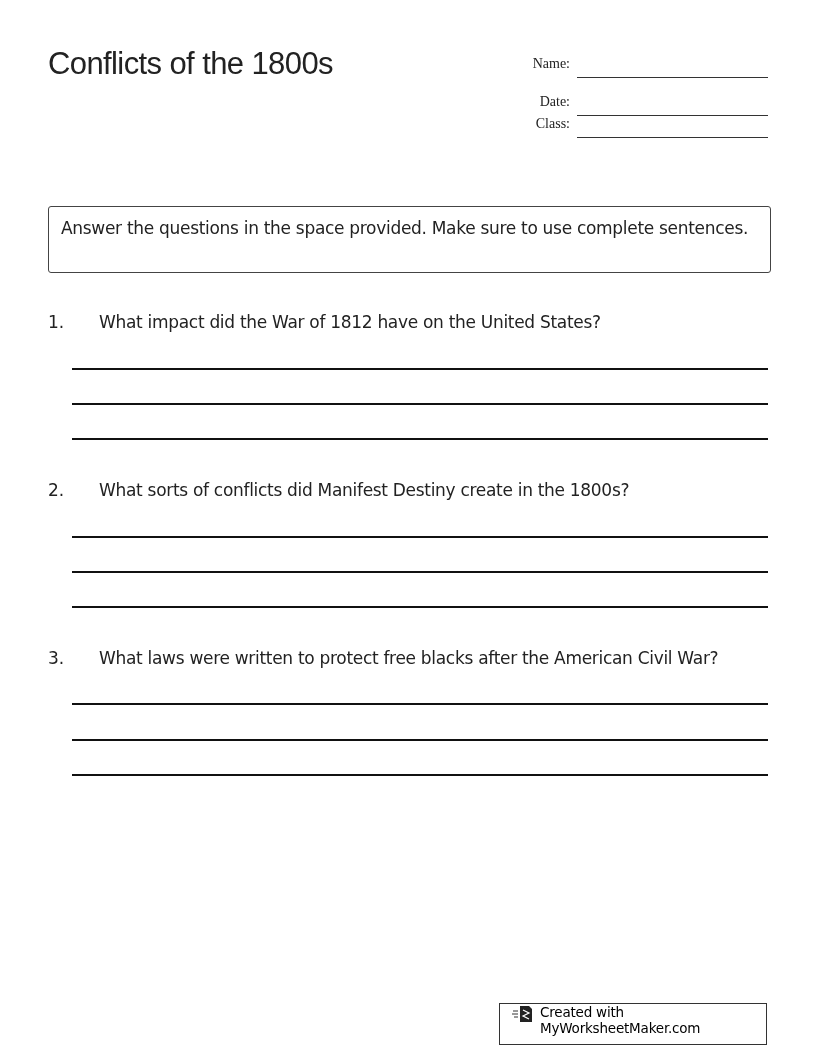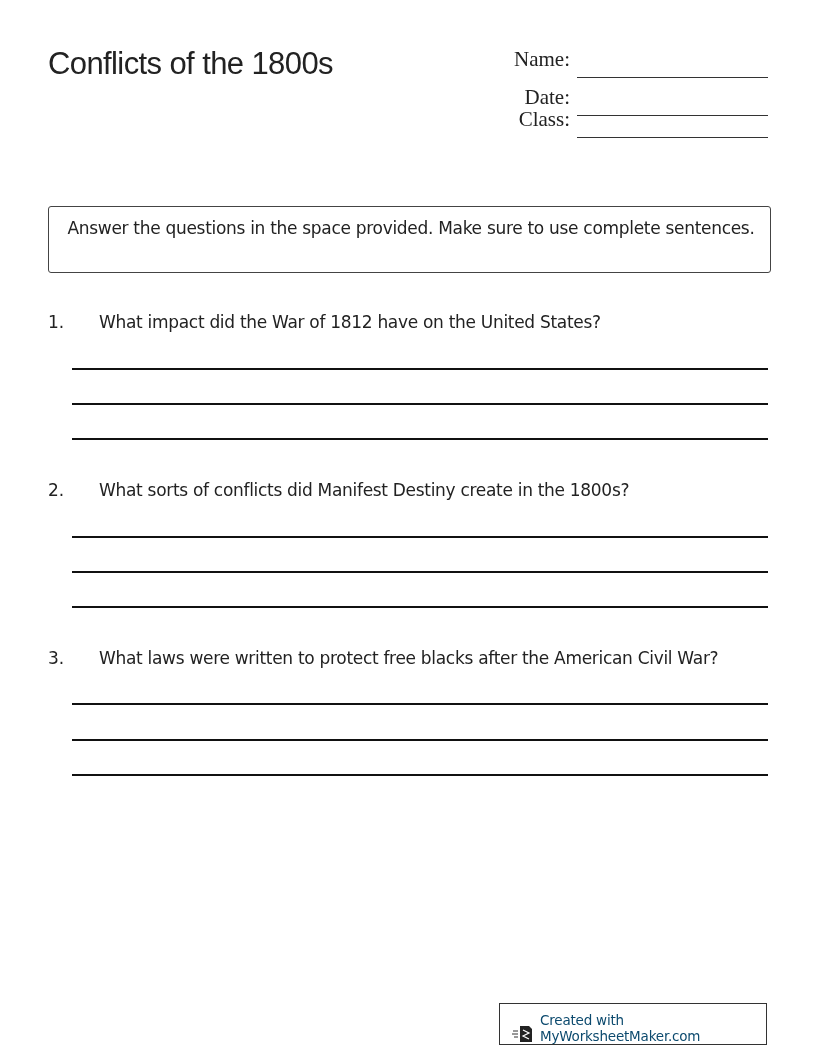--- a/index.html
+++ b/index.html
@@ -5,53 +5,53 @@
   html, body { margin: 0; padding: 0; background: #ffffff; }
   body { width: 816px; height: 1056px; position: relative; overflow: hidden; color: #222; }
   .title {
     position: absolute; left: 48px; top: 46px;
     font-family: Liberation Sans, sans-serif; font-size: 31px; font-weight: normal;
     color: #222; letter-spacing: -0.6px; margin: 0;
   }
   .field-row { position: absolute; left: 500px; width: 268px; height: 30px; }
   .field-label {
     position: absolute; right: 198px; bottom: 6px;
-    font-family: "Liberation Serif", serif; font-size: 21px; color: #222;
+    font-family: "Liberation Serif", serif; font-size: 14px; color: #222;
   }
   .field-line {
     position: absolute; left: 77px; right: 0; bottom: 0;
     border-bottom: 1.3px solid #333; height: 1px;
   }
   .instructions {
     position: absolute; left: 48px; top: 206px; width: 700px; height: 47px;
     border: 1px solid #444; border-radius: 3px;
     padding: 9px 9px 9px 12px;
     font-family: "DejaVu Sans", sans-serif; font-size: 17px; line-height: 24px;
-    color: #222; letter-spacing: -0.3px; text-align: center;
+    color: #222; letter-spacing: -0.3px;
   }
   .question { position: absolute; left: 48px; width: 720px; }
   .q-num {
     position: absolute; left: 0; top: 0;
     font-family: "DejaVu Sans", sans-serif; font-size: 17px; color: #222;
   }
   .q-text {
     position: absolute; left: 31px; top: 0; white-space: nowrap;
     font-family: "DejaVu Sans", sans-serif; font-size: 17px; color: #222;
     letter-spacing: -0.3px;
     margin-left: 20px;
   }
   .answer-line {
     position: absolute; left: 24px; width: 696px; height: 0;
     border-top: 2px solid #111;
   }
   .footer {
     position: absolute; left: 499px; top: 1003px; width: 268px; height: 42px;
     border: 1px solid #333; box-sizing: border-box;
-    display: flex; align-items: flex-end; padding-left: 12px;
-    font-family: "DejaVu Sans", sans-serif; font-size: 13.5px; color: #0c4a6e;
+    display: flex; align-items: flex-start; padding-left: 12px;
+    font-family: "DejaVu Sans", sans-serif; font-size: 13.5px; color: #000000;
     letter-spacing: -0.2px;
   }
   .footer-icon { width: 22px; height: 20px; margin-right: 6px; display: inline-block; }
 </style>
 </head>
 <body>
 
 <h1 class="title">Conflicts of the 1800s</h1>
 
 <div class="field-row" style="top:48px;">

